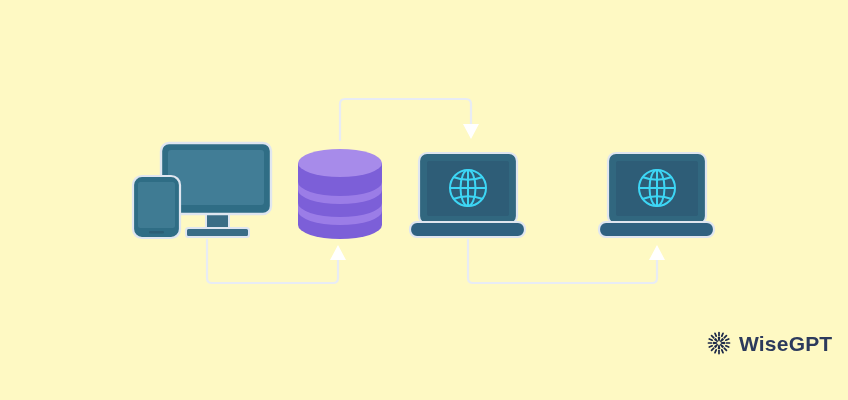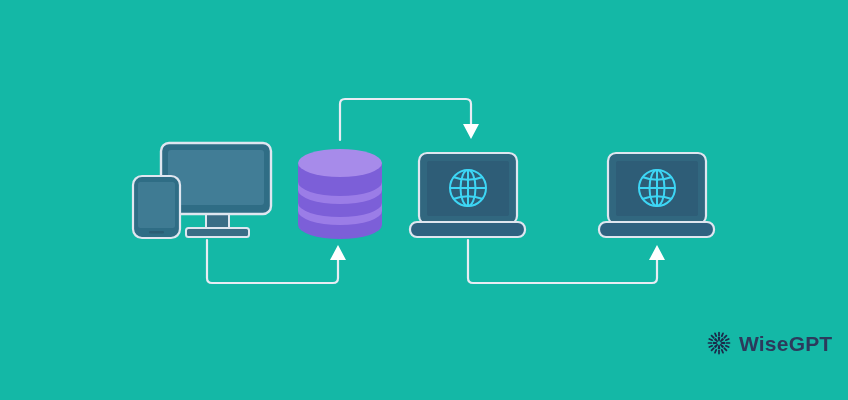--- a/index.html
+++ b/index.html
@@ -10,21 +10,21 @@
   body {
     width: 848px;
     height: 400px;
     overflow: hidden;
     font-family: "Liberation Sans", sans-serif;
   }
   #canvas {
     position: relative;
     width: 848px;
     height: 400px;
-    background: #14b8a6;
+    background: #fef9c3;
   }
   #diagram-svg {
     position: absolute;
     top: 0;
     left: 0;
     width: 848px;
     height: 400px;
   }
   .brand {
     position: absolute;

